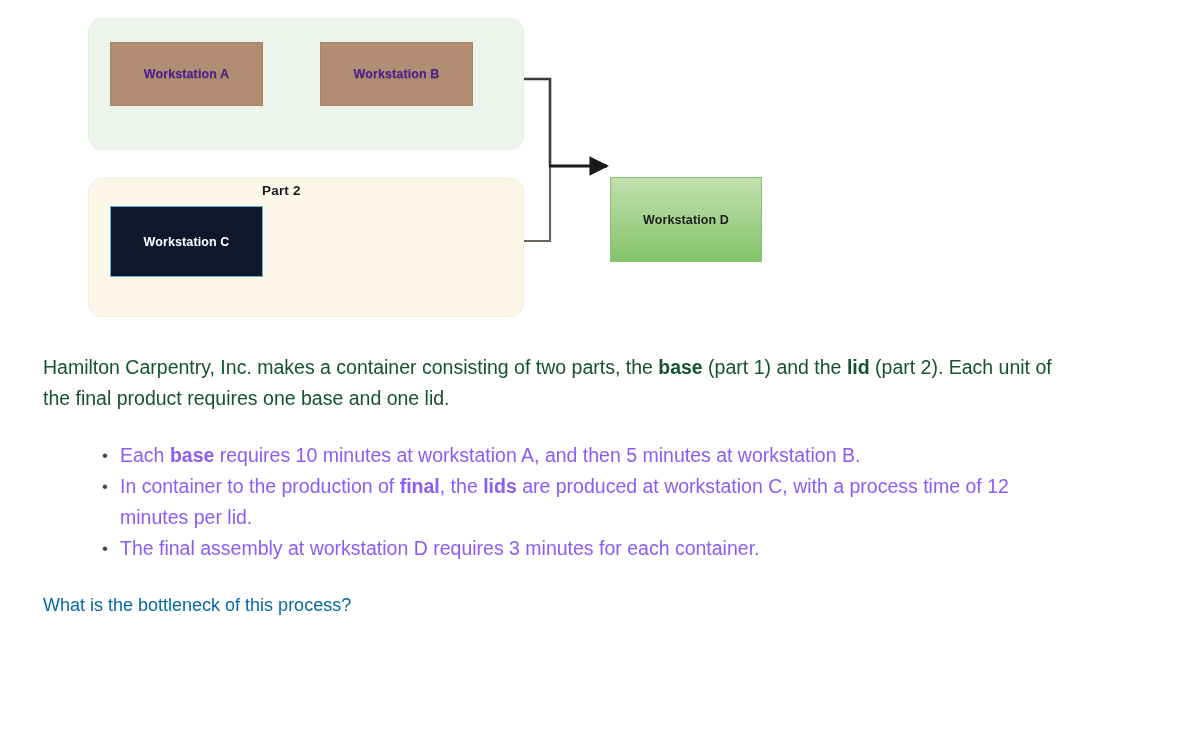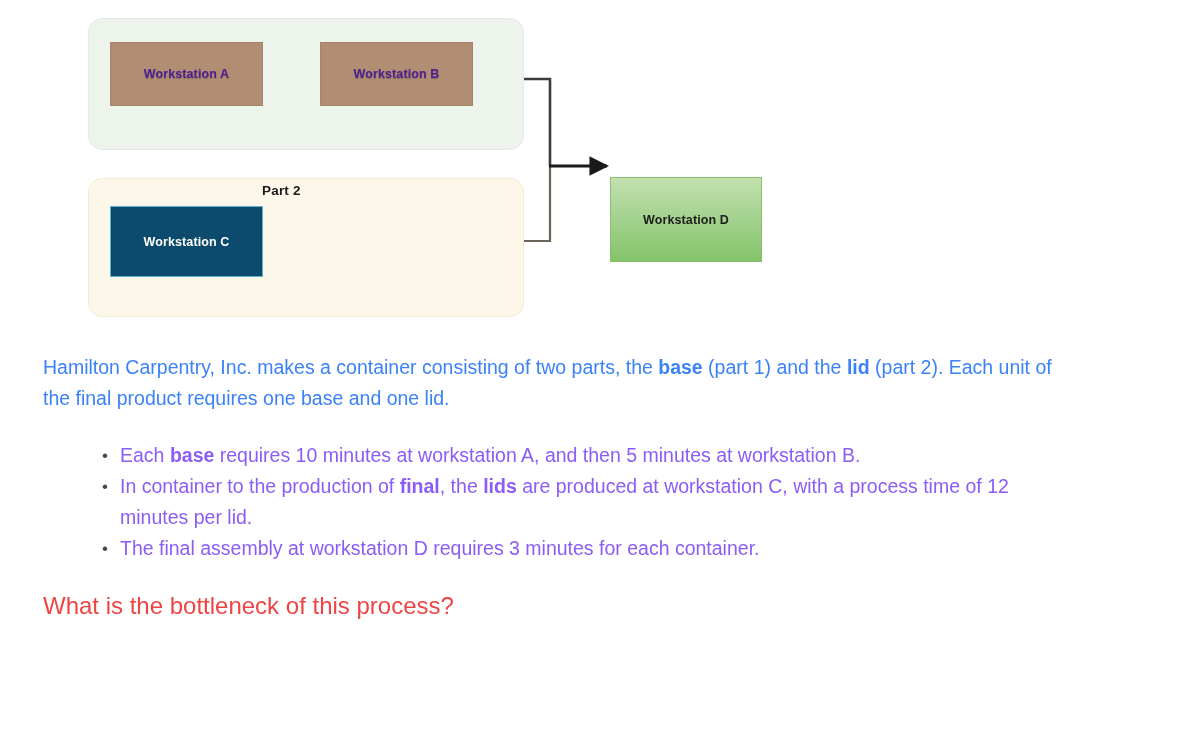--- a/index.html
+++ b/index.html
@@ -85,21 +85,21 @@
     text-shadow: 0 1px 1px rgba(80,55,40,0.35);
   }
   .node-a { left: 110px; }
   .node-b { left: 320px; }
 
   .node-c {
     left: 110px;
     top: 206px;
     width: 153px;
     height: 71px;
-    background: #0c4a6e;
+    background: #0f172a;
     border: 1px solid #5fb1cd;
     color: #ffffff;
     text-shadow: 0 1px 1px rgba(30,80,100,0.35);
   }
 
   .node-d {
     left: 610px;
     top: 132px;
     width: 152px;
     height: 85px;
@@ -113,21 +113,21 @@
   #prose {
     position: absolute;
     left: 43px;
     top: 352px;
     width: 1010px;
   }
   #intro {
     font-size: 19.5px;
     line-height: 31px;
     margin: 0;
-    color: #3b82f6;
+    color: #14532d;
   }
   #intro b { font-weight: bold; }
 
   #bullets {
     list-style: none;
     margin: 26px 0 0 0;
     padding: 0;
   }
   #bullets li {
     position: relative;
@@ -141,24 +141,24 @@
     position: absolute;
     left: 59px;
     top: 0;
     font-size: 17px;
     line-height: 31px;
     color: #3f4a55;
   }
   #bullets li b { font-weight: bold; }
 
   #question {
-    font-size: 24px;
+    font-size: 18px;
     line-height: 31px;
     margin: 26px 0 16px 0;
-    color: #ef4444;
+    color: #0369a1;
   }
 </style>
 </head>
 <body>
 
 <div id="diagram">
 
   <svg class="dgm-svg" width="1195" height="330">
     <defs>
       <marker id="arrowGray" viewBox="0 0 10 10" refX="9" refY="5" markerWidth="7" markerHeight="7" orient="auto-start-reverse">

